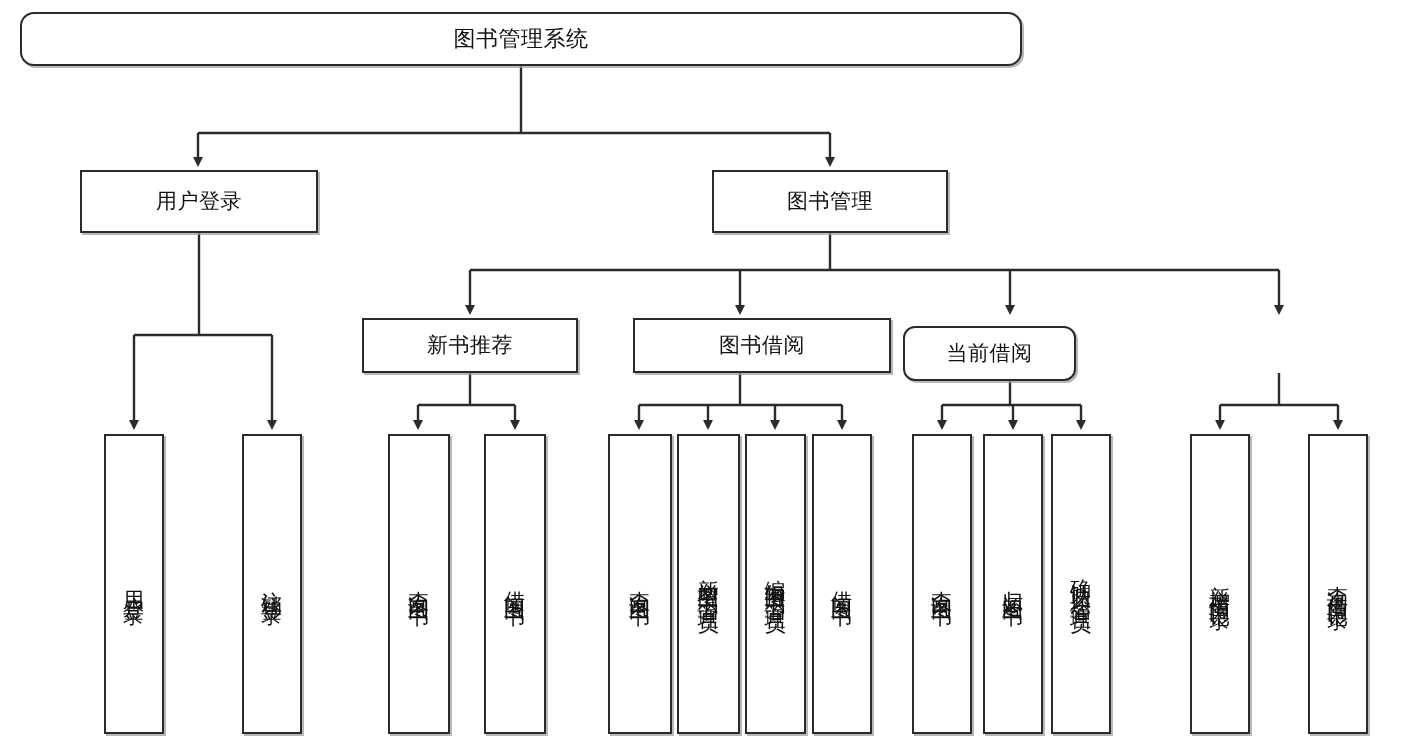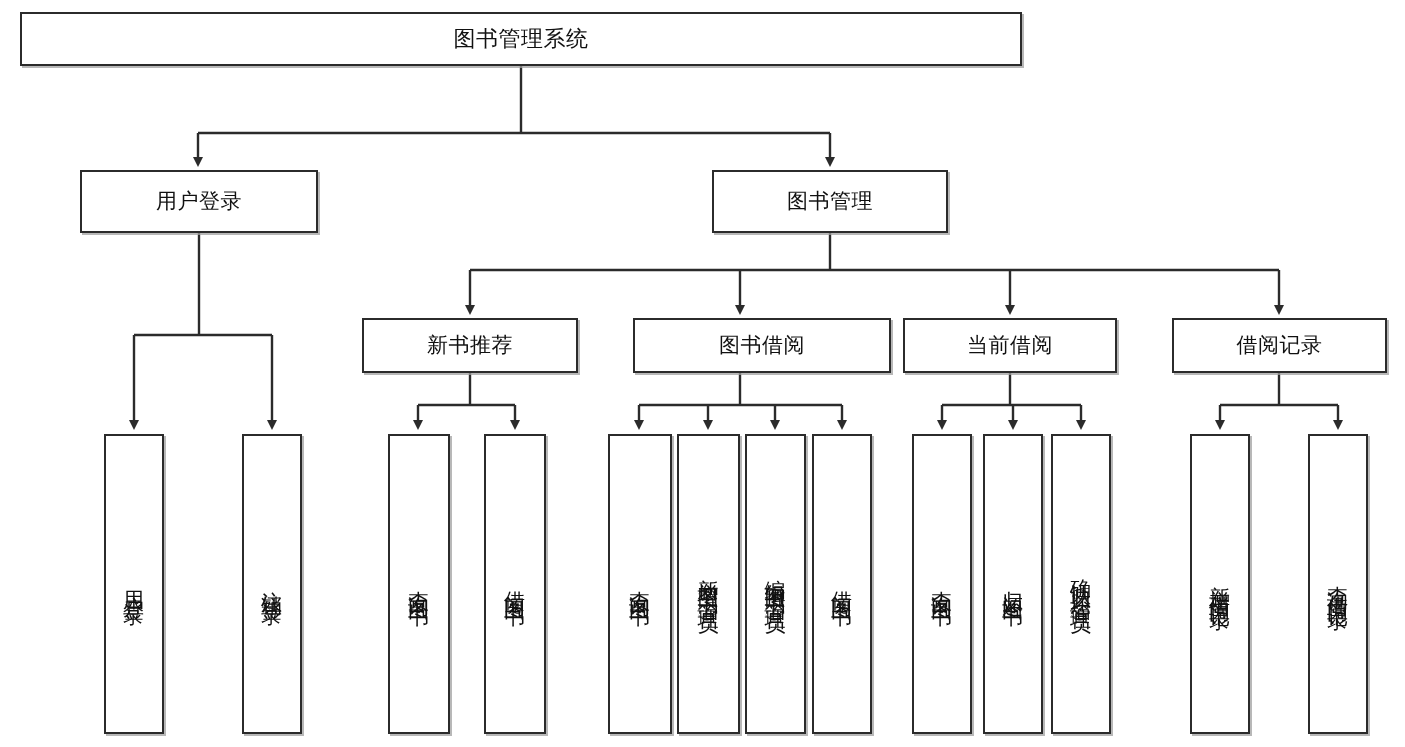--- a/index.html
+++ b/index.html
@@ -125,42 +125,39 @@
       <path d="M1013,405 L1013,421" marker-end="url(#arrow)"></path>
       <path d="M1081,405 L1081,421" marker-end="url(#arrow)"></path>
 
       <path d="M1279,373 L1279,405"></path>
       <path d="M1220,405 L1338,405"></path>
       <path d="M1220,405 L1220,421" marker-end="url(#arrow)"></path>
       <path d="M1338,405 L1338,421" marker-end="url(#arrow)"></path>
     </g>
   </svg>
 
-  <div class="node root horiz" style="left: 20px; top: 12px; width: 1002px; height: 54px;">
+  <div class="node root horiz" style="left: 20px; top: 12px; width: 1002px; height: 54px; border-radius: 14px;">
     <span class="label">图书管理系统</span>
   </div>
 
   <div class="node horiz" style="left: 80px; top: 170px; width: 238px; height: 63px;">
     <span class="label">用户登录</span>
   </div>
   <div class="node horiz" style="left: 712px; top: 170px; width: 236px; height: 63px;">
     <span class="label">图书管理</span>
   </div>
 
   <div class="node horiz" style="left: 362px; top: 318px; width: 216px; height: 55px;">
     <span class="label">新书推荐</span>
   </div>
   <div class="node horiz" style="left: 633px; top: 318px; width: 258px; height: 55px;">
     <span class="label">图书借阅</span>
   </div>
-  <div class="node horiz" style="left: 903px; top: 318px; width: 214px; height: 55px;">
+  <div class="node horiz" style="left: 903px; top: 326px; width: 173px; height: 55px; border-radius: 12px;">
     <span class="label">当前借阅</span>
-  </div>
-  <div class="node horiz" style="left: 1172px; top: 318px; width: 215px; height: 55px;">
-    <span class="label">借阅记录</span>
   </div>
 
   <div class="node vert" style="left: 104px; top: 434px; width: 60px; height: 300px;">
     <span class="label">用户登录</span>
   </div>
   <div class="node vert" style="left: 242px; top: 434px; width: 60px; height: 300px;">
     <span class="label">注销登录</span>
   </div>
   <div class="node vert" style="left: 388px; top: 434px; width: 62px; height: 300px;">
     <span class="label">查询图书</span>

